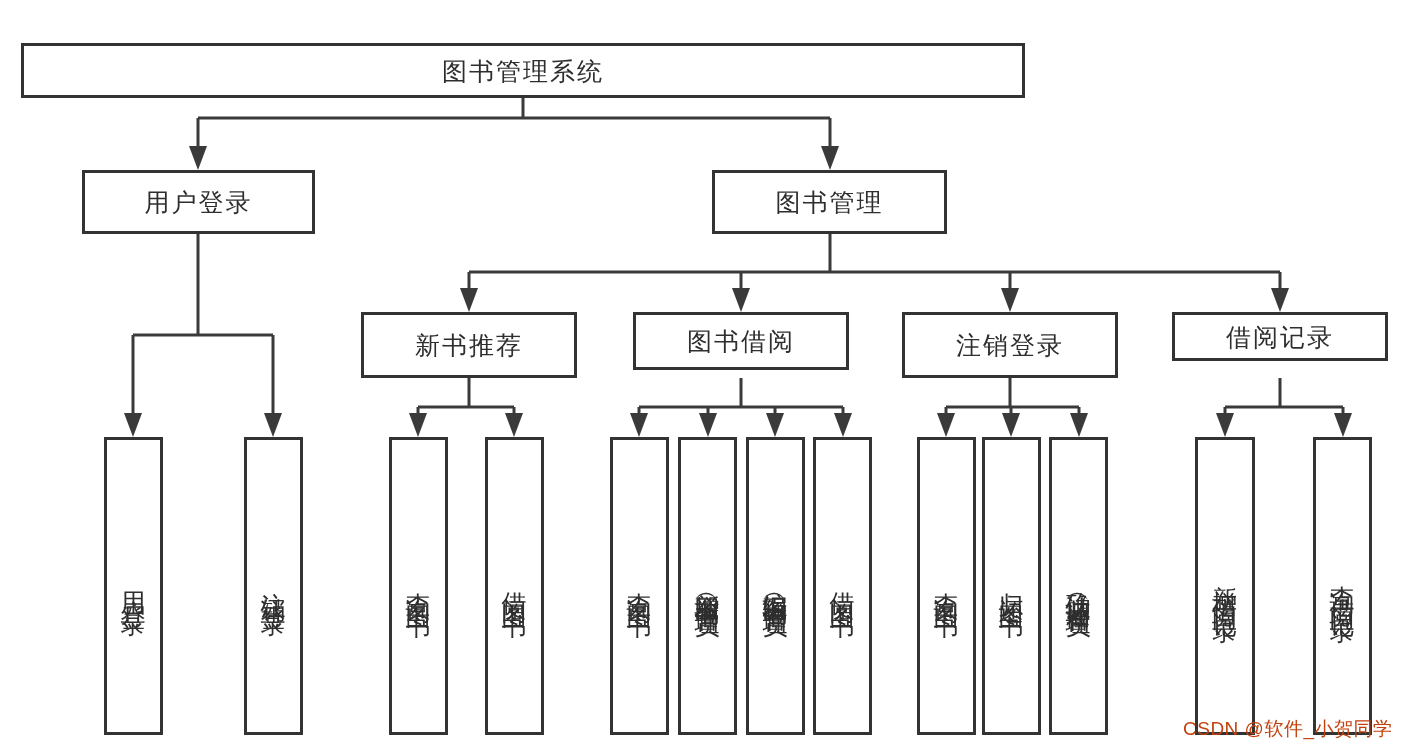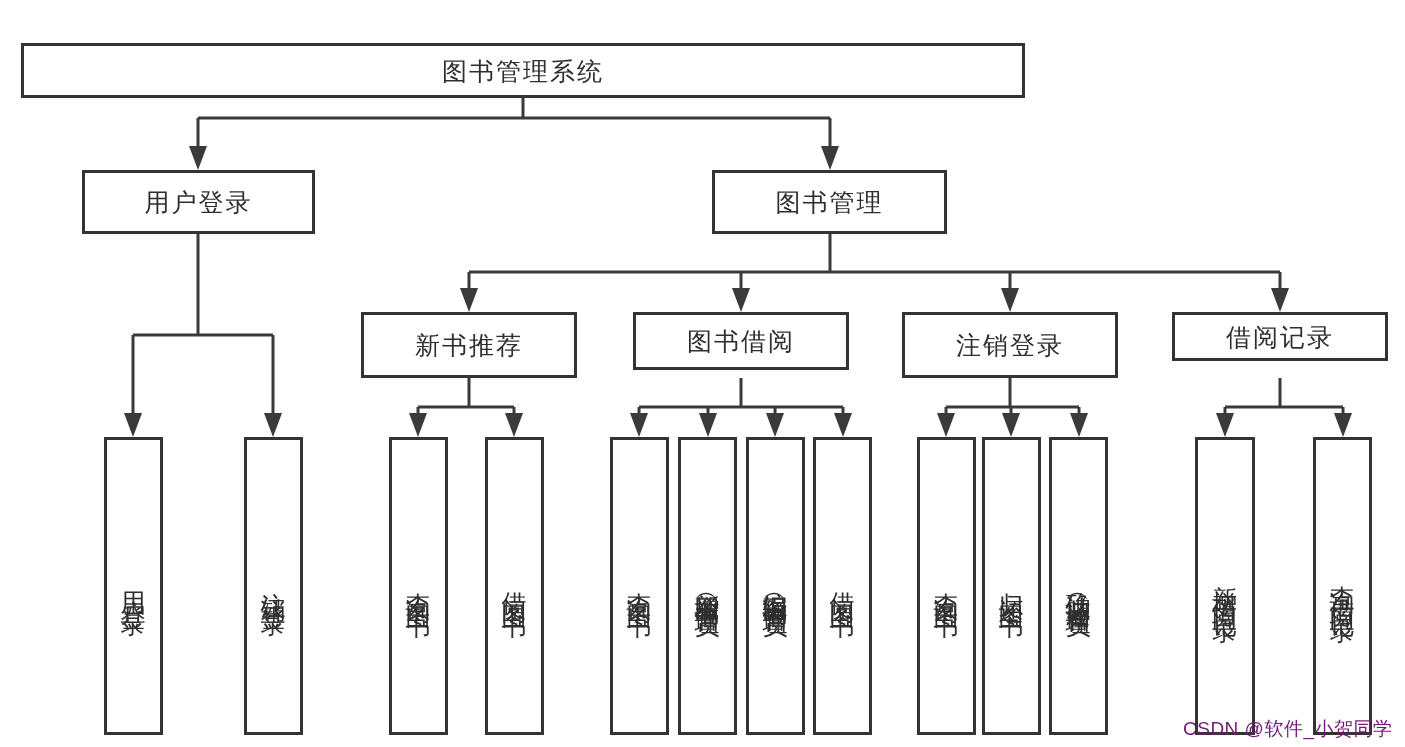--- a/index.html
+++ b/index.html
@@ -53,21 +53,21 @@
     letter-spacing: 7px;
   }
   .box.v.long {
     letter-spacing: 3px;
   }
   .watermark {
     position: absolute;
     left: 1183px;
     top: 716px;
     font-size: 19px;
-    color: #701a75;
+    color: #c2410c;
     letter-spacing: 0.5px;
     white-space: nowrap;
   }
 </style>
 </head>
 <body>
 
 <div class="canvas">
 
   <svg class="edges" viewBox="0 0 1405 747" xmlns="http://www.w3.org/2000/svg">

